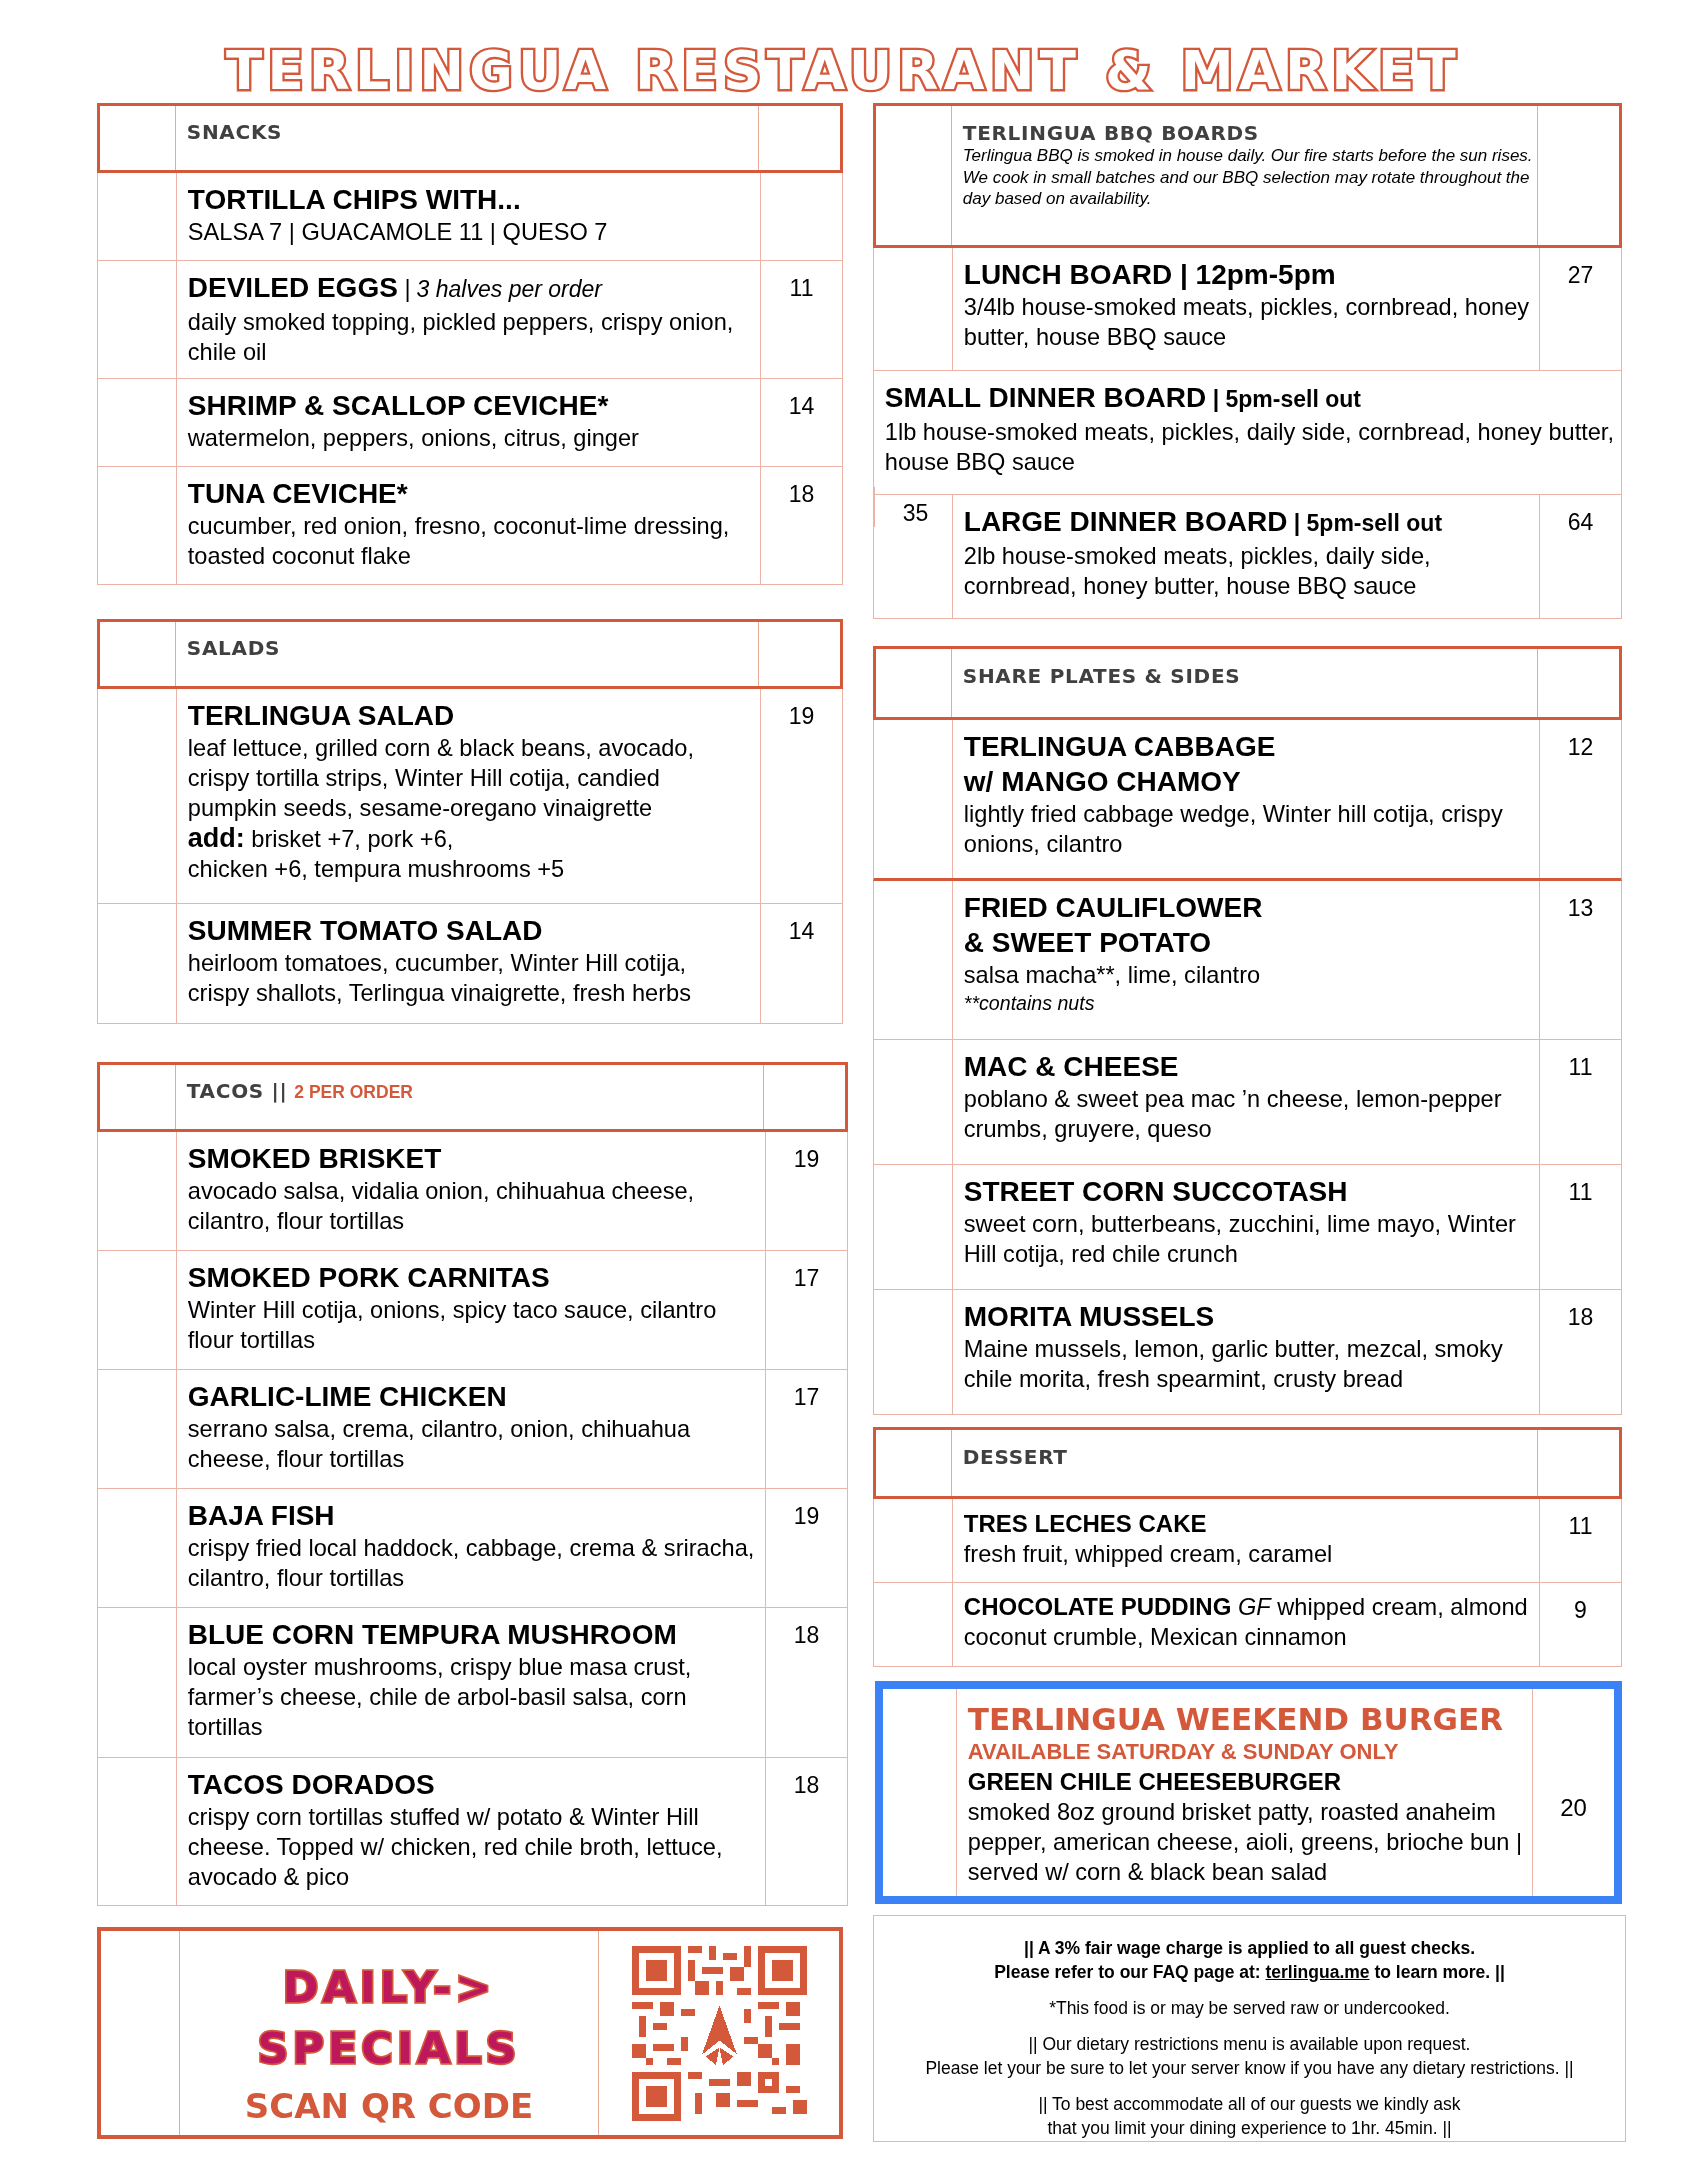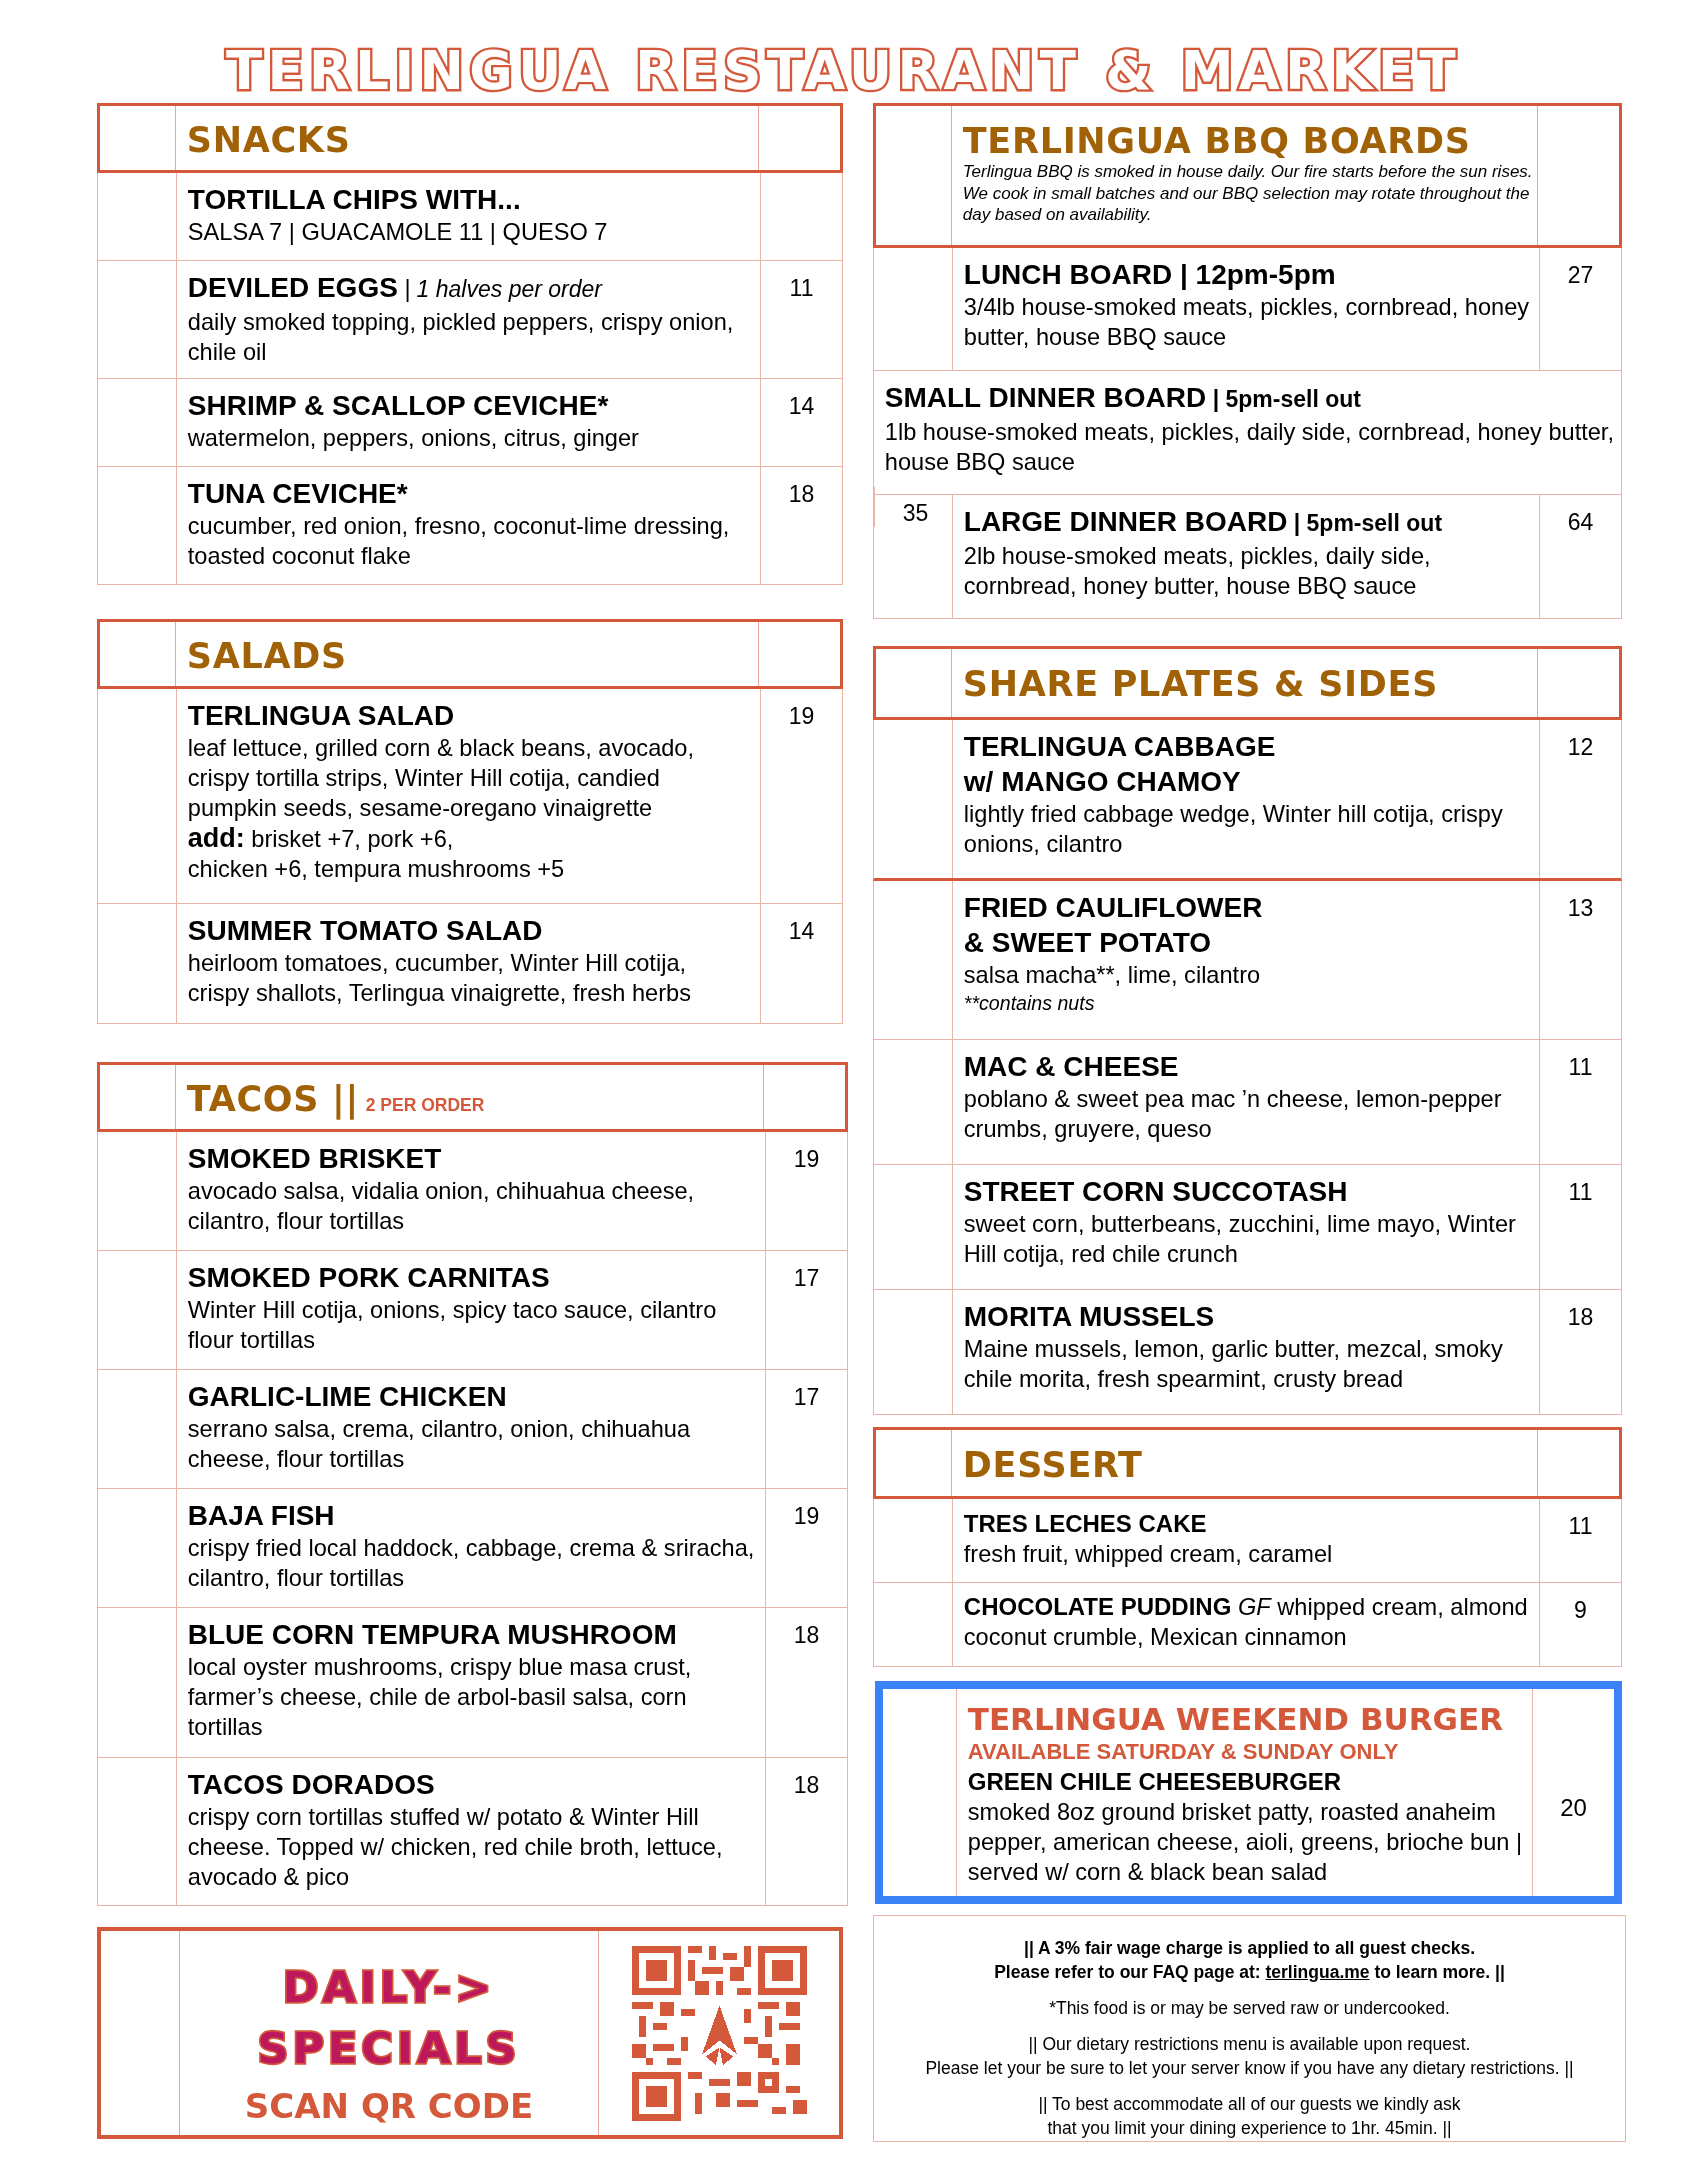--- a/index.html
+++ b/index.html
@@ -13,21 +13,21 @@
     text-shadow: 0 0 0 #d4583a;
   }
 
   .section { position: absolute; }
   .sec-head {
     position: relative; border: 3.4px solid #d4583a; display: flex;
   }
   .sec-head .gut { width: 76px; border-right: 1.3px solid #e9a896; flex: none; }
   .sec-head .body { flex: 1; padding: 12px 0 12px 10.8px; }
   .sec-head .pcol { width: 82px; border-left: 1.3px solid #e9a896; flex: none; }
-  .sec-title { font-family: "DejaVu Sans", sans-serif; font-weight: bold; color: #a16207; font-size: 35px; letter-spacing: 0.7px; }
+  .sec-title { font-family: "DejaVu Sans", sans-serif; font-weight: bold; color: #404040; font-size: 20px; letter-spacing: 0.7px; }
   .sec-sub { font-size: 17.5px; color: #d4583a; font-weight: bold; margin-left: 6.7px; }
   .sec-note { font-style: italic; font-size: 17px; line-height: 21.6px; margin-top: 0; }
 
   .row { display: flex; border: 1.3px solid #eab5a6; border-top: none; }
   .row .gut { width: 79px; border-right: 1.3px solid #eab5a6; flex: none; }
   .row .body { flex: 1; padding: 9.4px 6.7px 9.4px 10.8px; }
   .row .price { width: 82px; border-left: 1.3px solid #eab5a6; flex: none; font-size: 23px; text-align: center; padding-top: 13.5px; }
   .iname { font-weight: bold; font-size: 28px; line-height: 35px; }
   .iname .aside { font-size: 23px; }
   .iname .ital { font-weight: normal; font-style: italic; font-size: 23px; }
@@ -65,21 +65,21 @@
     <div class="gut"></div>
     <div class="body">
         <div class="iname">TORTILLA CHIPS WITH...</div>
         <div class="idesc">SALSA  7 | GUACAMOLE 11 | QUESO 7</div>
       </div>
     <div class="price"></div>
   </div>
   <div class="row" style="height:118px;">
     <div class="gut"></div>
     <div class="body">
-        <div class="iname"><span>DEVILED EGGS</span><span class="ital"> | 1 halves per order</span></div>
+        <div class="iname"><span>DEVILED EGGS</span><span class="ital"> | 3 halves per order</span></div>
         <div class="idesc">daily smoked topping, pickled peppers, crispy onion, chile oil</div>
       </div>
     <div class="price">11</div>
   </div>
   <div class="row" style="height:88px;">
     <div class="gut"></div>
     <div class="body">
         <div class="iname">SHRIMP &amp; SCALLOP CEVICHE*</div>
         <div class="idesc">watermelon, peppers, onions, citrus, ginger</div>
       </div>

